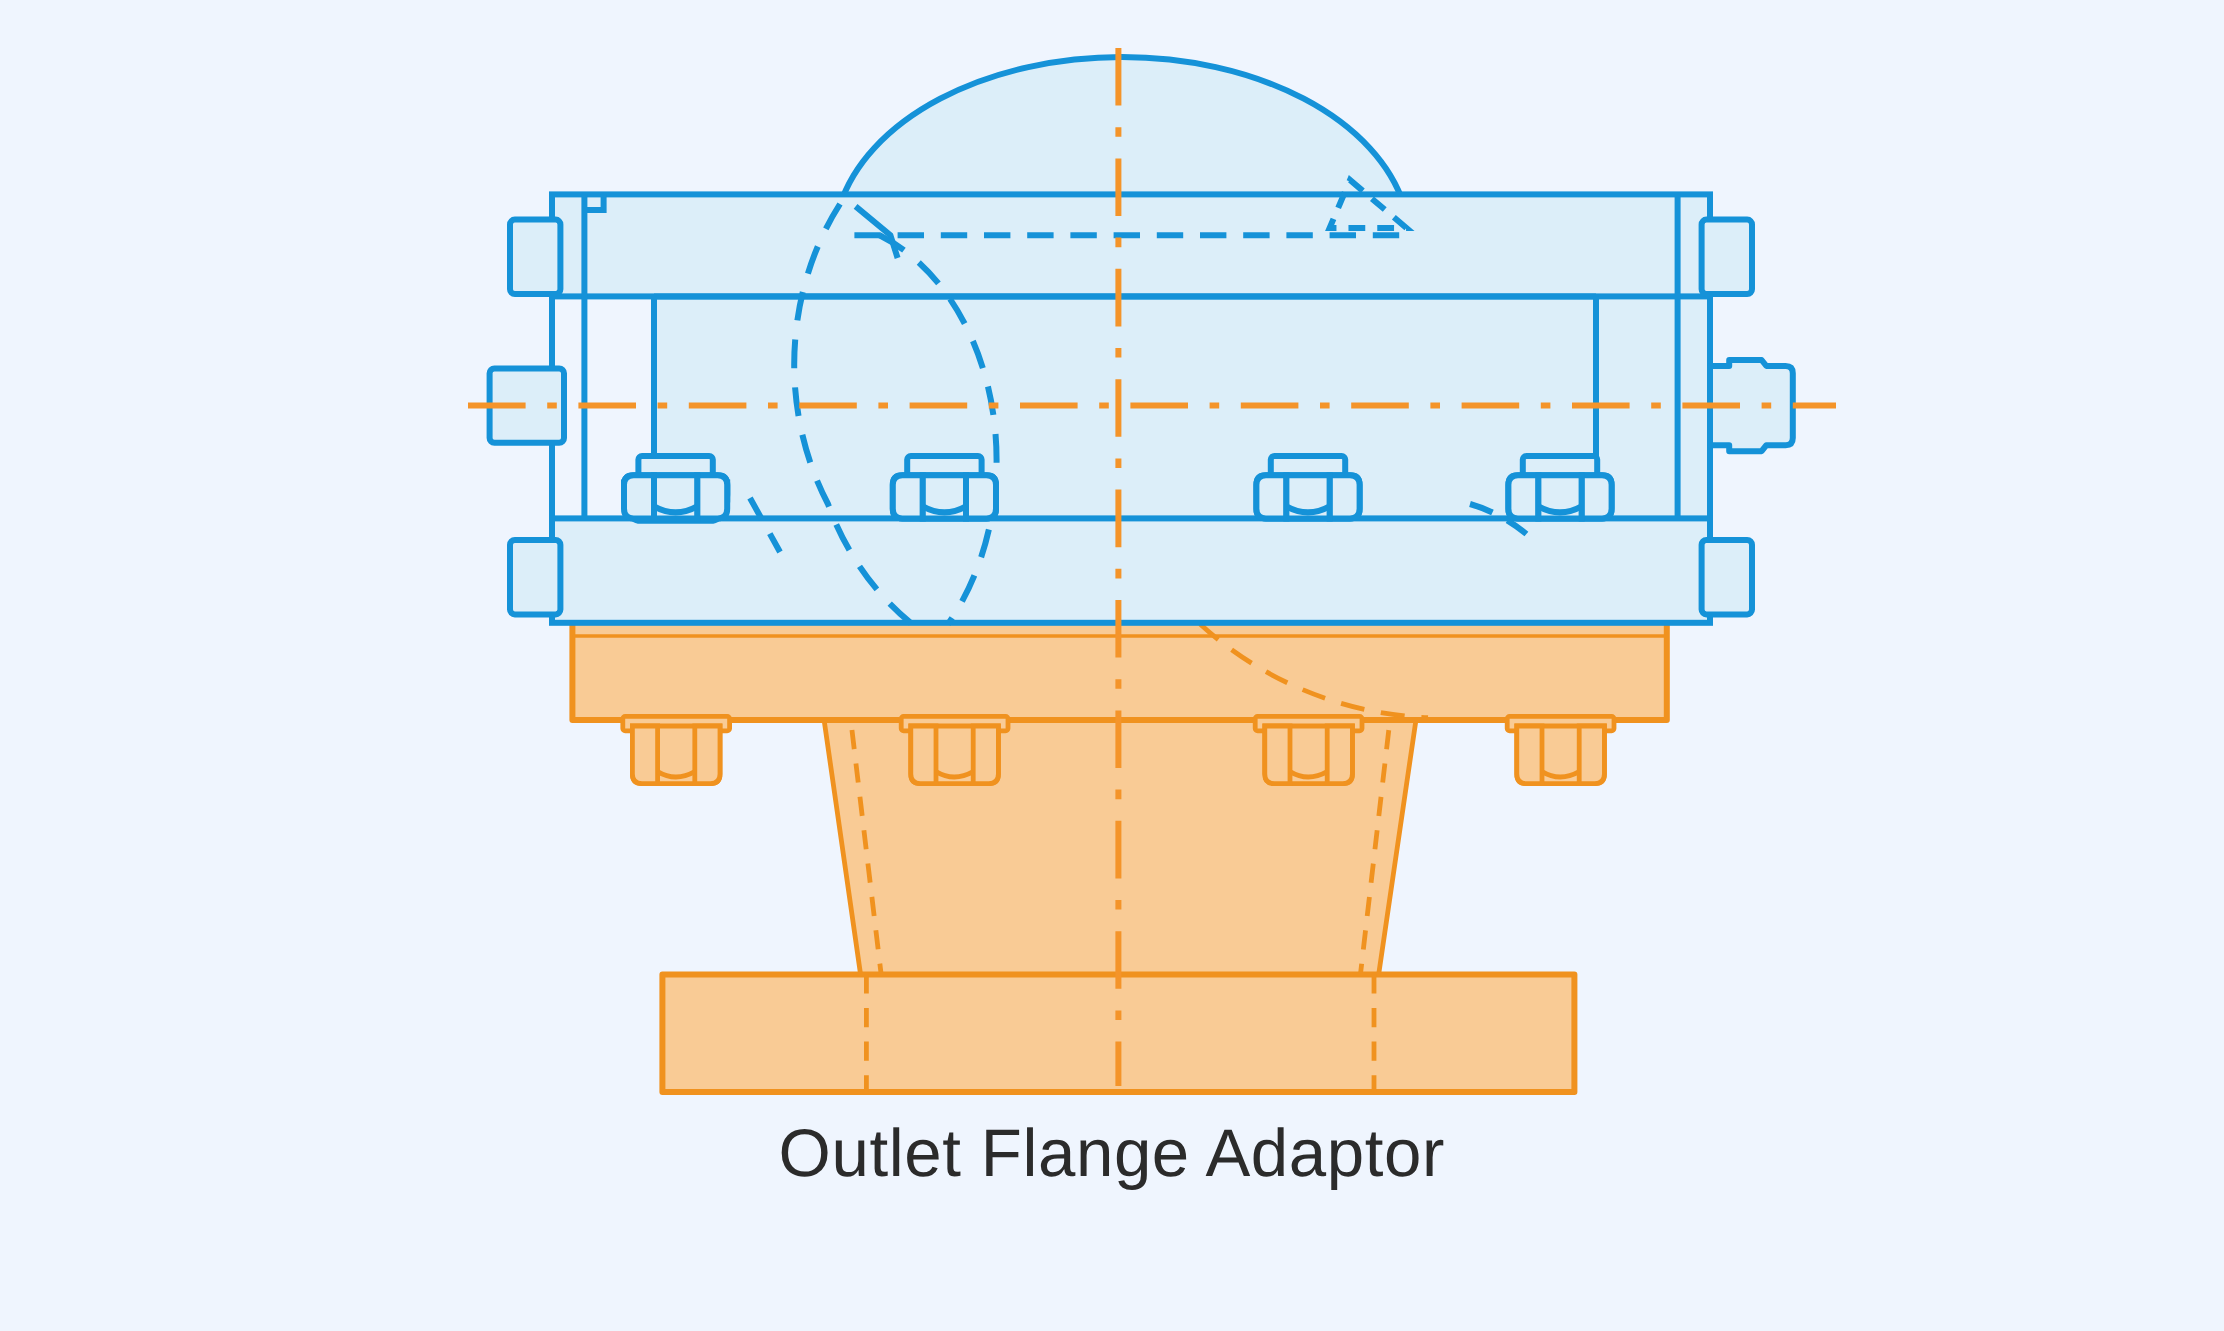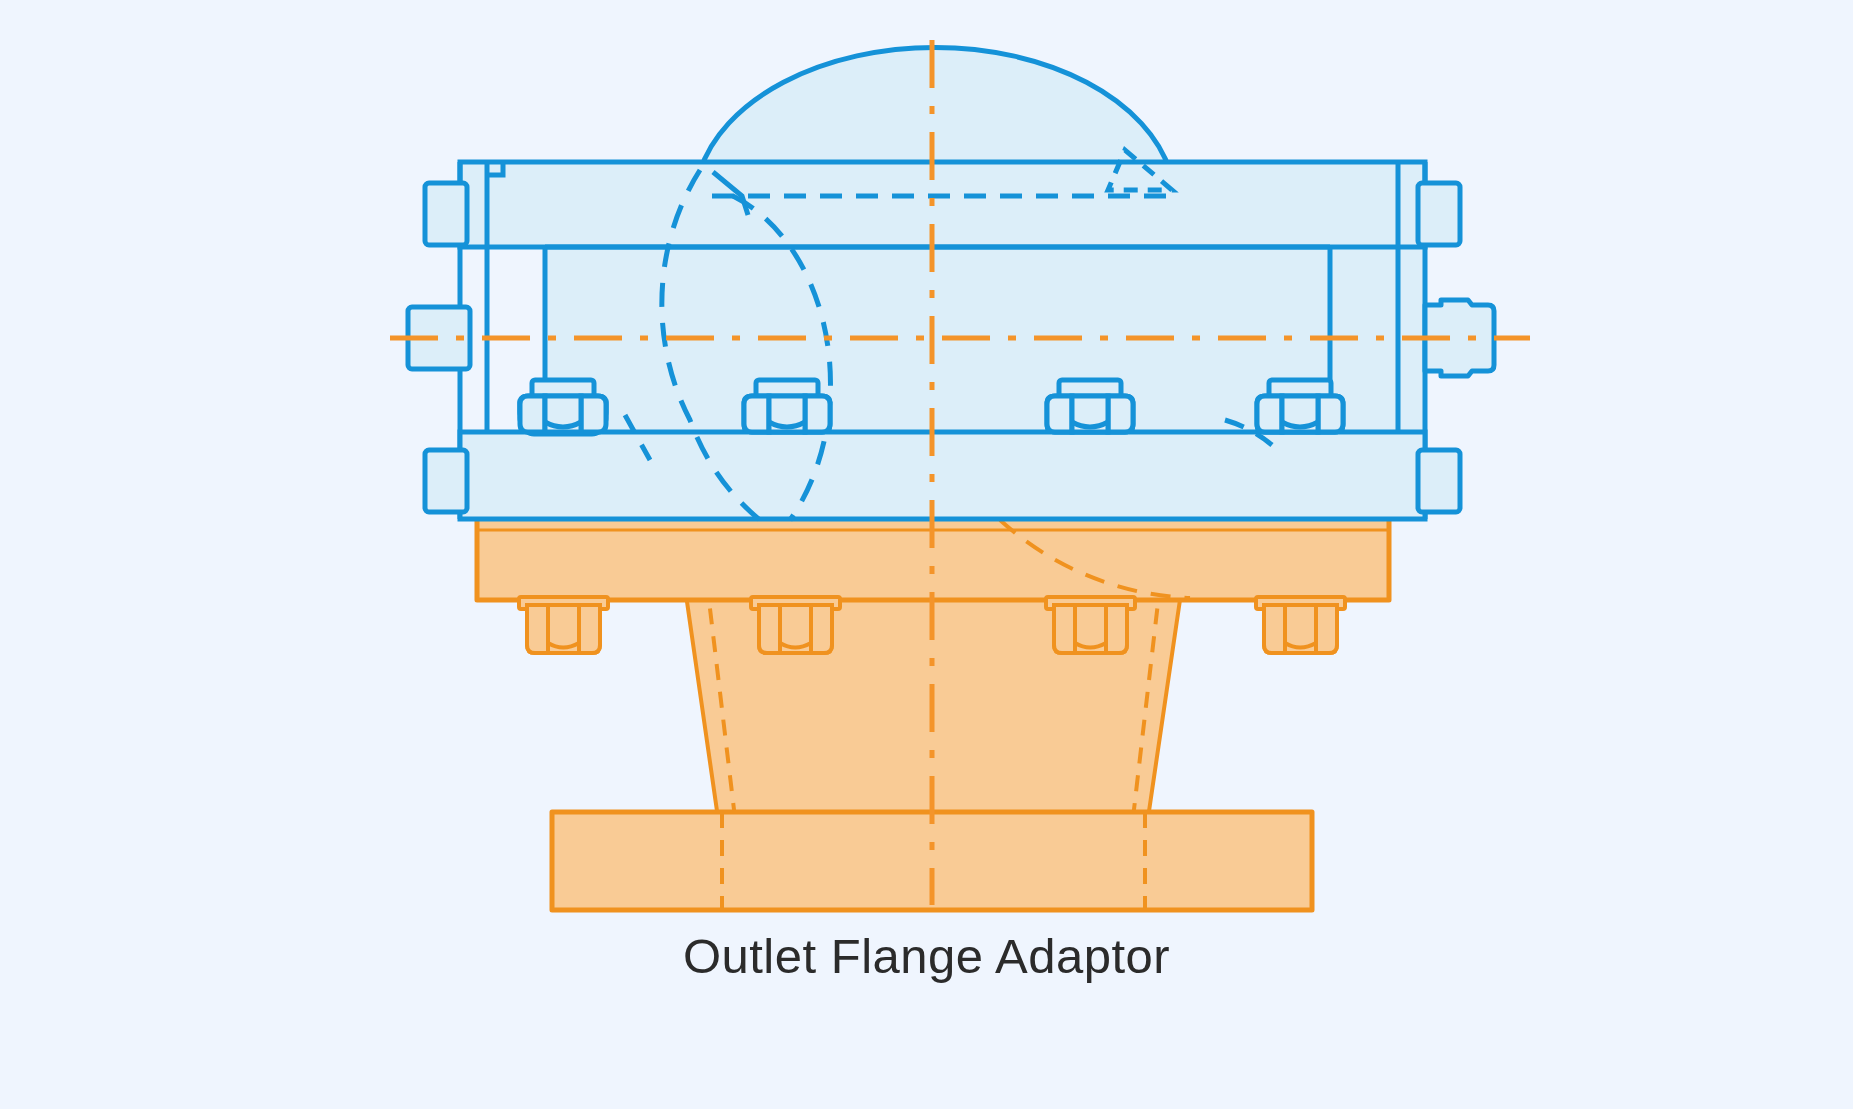--- a/index.html
+++ b/index.html
@@ -29,21 +29,21 @@
   }
   .caption-wrap {
     position: absolute;
     left: 0;
     top: 930px;
     width: 1853px;
     text-align: center;
   }
   .caption-text {
     font-family: "Liberation Sans", sans-serif;
-    font-size: 49px;
+    font-size: 56px;
     font-weight: 400;
     letter-spacing: 0.5px;
     color: #2b2b2b;
     line-height: 1.1;
     white-space: nowrap;
   }
 </style>
 </head>
 <body>
 

